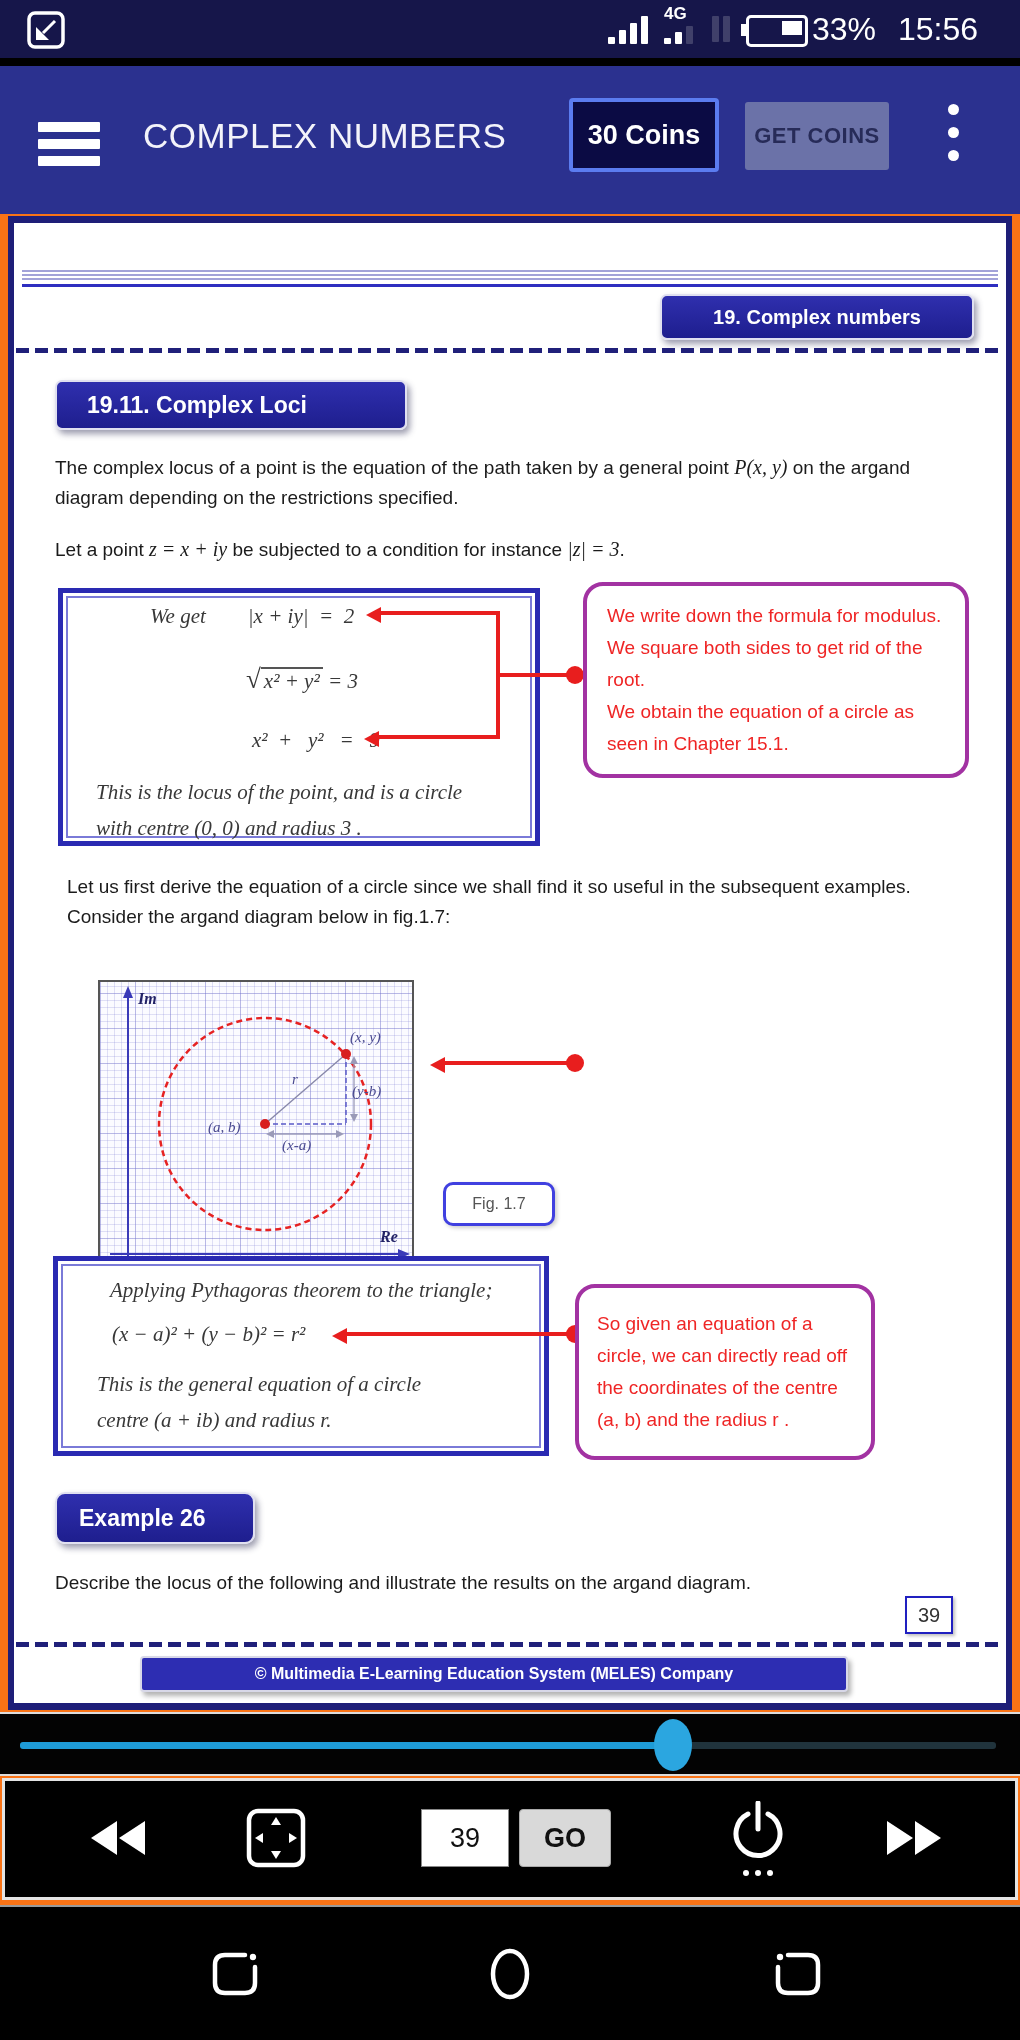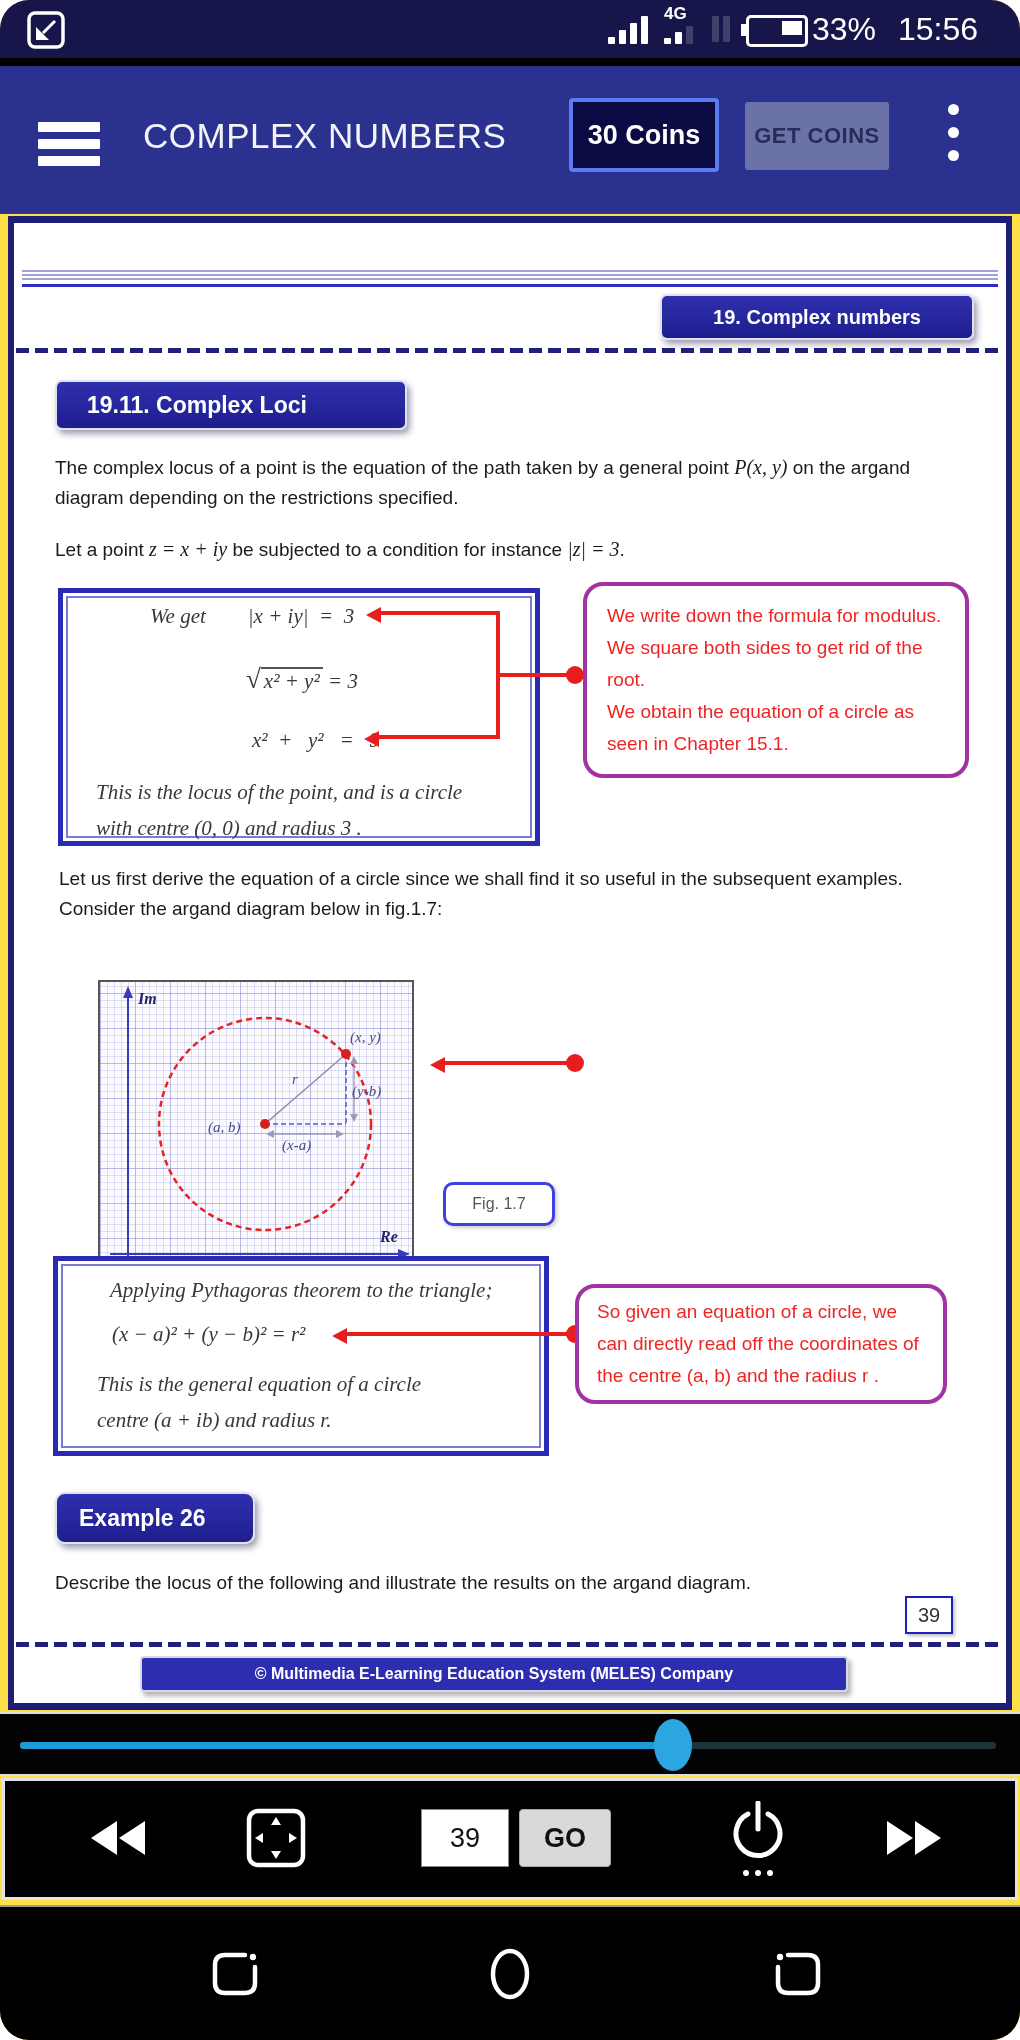--- a/index.html
+++ b/index.html
@@ -1,17 +1,17 @@
 <!DOCTYPE html>
 <html><head>
 <meta charset="utf-8">
 <style>
   html,body{margin:0;padding:0;}
-  .page{position:relative;width:1020px;height:2040px;background:#fde047;overflow:hidden;
-        font-family:"Liberation Sans",sans-serif;border-radius:29px;}
+  .page{position:relative;width:1020px;height:2040px;background:#f97316;overflow:hidden;
+        font-family:"Liberation Sans",sans-serif;}
   .abs{position:absolute;}
 
   
   .status-bar{position:absolute;left:0;top:0;width:1020px;height:58px;background:#16164a;color:#fff;}
   .status-gap{position:absolute;left:0;top:58px;width:1020px;height:8px;background:#000;}
   .sb-text{position:absolute;font-size:32px;color:#fff;}
   .sig-bars{position:absolute;display:flex;align-items:flex-end;gap:4px;}
   .sig-bars div{width:7px;background:#fff;border-radius:1px;}
   .faint{opacity:.18;}
   .battery{position:absolute;left:746px;top:15px;width:56px;height:26px;border:3px solid #fff;border-radius:5px;}
@@ -172,41 +172,41 @@
   <div class="badge chapter-badge abs">19. Complex numbers</div>
   <div class="dashedline" style="left:16px;top:348px;width:988px"></div>
 
   <div class="badge section-badge abs">19.11. Complex Loci</div>
 
   <p class="para" style="left:55px;top:452px;width:912px;margin:0"><span>The complex locus of a point is the equation of the path taken by a general point </span><span class="m">P(x, y)</span><span> on the argand diagram depending on the restrictions specified.</span></p>
 
   <p class="para" style="left:55px;top:534px;width:912px;margin:0"><span>Let a point  </span><span class="m">z = x + iy</span><span>  be subjected to a condition for instance  </span><span class="m">|z| = 3</span><span>.</span></p>
 
   <div class="mathbox" style="left:58px;top:588px;width:482px;height:258px"></div>
-  <div class="math" style="left:150px;top:604px"><span>We get</span><span style="margin-left:42px">|x + iy|  =  3</span></div>
+  <div class="math" style="left:150px;top:604px"><span>We get</span><span style="margin-left:42px">|x + iy|  =  2</span></div>
   <div class="math" style="left:246px;top:664px"><span class="radical-sign">√</span><span class="radicand">x² + y²</span><span> = 3</span></div>
   <div class="math" style="left:252px;top:728px">x²  +   y²   =   9</div>
   <div class="math" style="left:96px;top:780px">This is the locus of the point, and is a circle</div>
   <div class="math" style="left:96px;top:816px">with centre (0, 0) and radius 3 .</div>
 
   <div class="rarrow-left" style="left:366px;top:607px"></div>
   <div class="rline" style="left:380px;top:611px;width:120px;height:4px"></div>
   <div class="rarrow-left" style="left:364px;top:731px"></div>
   <div class="rline" style="left:378px;top:735px;width:122px;height:4px"></div>
   <div class="rline" style="left:496px;top:611px;width:4px;height:128px"></div>
   <div class="rline" style="left:500px;top:673px;width:74px;height:4px"></div>
   <div class="rdot" style="left:566px;top:666px"></div>
 
   <div class="ann" style="left:583px;top:582px;width:386px">
     <div>We write down the formula for modulus.</div>
     <div>We square both sides to get rid of the root.</div>
     <div>We obtain the equation of a circle as seen in Chapter 15.1.</div>
   </div>
 
-  <p class="para" style="left:55px;top:860px;width:918px;margin:4px">Let us first derive the equation of a circle since we shall find it so useful in the subsequent examples. Consider the argand diagram below in fig.1.7:</p>
+  <p class="para" style="left:55px;top:860px;width:918px;margin:12px">Let us first derive the equation of a circle since we shall find it so useful in the subsequent examples. Consider the argand diagram below in fig.1.7:</p>
 
   <div class="diagram">
     <svg width="312" height="292" viewBox="0 0 312 292">
       <line x1="28" y1="278" x2="28" y2="12" stroke="#3a3ab8" stroke-width="2"></line>
       <polygon points="23,16 33,16 28,4" fill="#3a3ab8"></polygon>
       <line x1="10" y1="272" x2="298" y2="272" stroke="#3a3ab8" stroke-width="2"></line>
       <polygon points="298,267 298,277 310,272" fill="#3a3ab8"></polygon>
       <text class="axlabel" x="38" y="22">Im</text>
       <text class="axlabel" x="280" y="260">Re</text>
       <circle cx="165" cy="142" r="106" fill="none" stroke="#e62222" stroke-width="2.5" stroke-dasharray="6 4"></circle>
@@ -239,21 +239,21 @@
   <div class="mathbox" style="left:53px;top:1256px;width:496px;height:200px"></div>
   <div class="math" style="left:110px;top:1278px">Applying Pythagoras theorem to the triangle;</div>
   <div class="math" style="left:112px;top:1322px">(x − a)² + (y − b)² = r²</div>
   <div class="math" style="left:97px;top:1372px">This is the general equation of a circle</div>
   <div class="math" style="left:97px;top:1408px">centre (a + ib) and radius r.</div>
 
   <div class="rarrow-left" style="left:332px;top:1328px"></div>
   <div class="rline" style="left:346px;top:1332px;width:228px;height:4px"></div>
   <div class="rdot" style="left:566px;top:1325px"></div>
 
-  <div class="ann" style="left:575px;top:1284px;width:372px;padding:8px 18px">
+  <div class="ann" style="left:575px;top:1284px;width:300px;padding:20px 18px">
     <div>So given an equation of a circle, we can directly read off the coordinates of the centre (a, b) and the radius r .</div>
   </div>
 
   <div class="badge example-badge abs">Example 26</div>
 
   <p class="para" style="left:55px;top:1568px;width:918px;margin:0">Describe the locus of the following and illustrate the results on the argand diagram.</p>
 
   <div class="pagenum">39</div>
   <div class="dashedline" style="left:16px;top:1642px;width:988px"></div>
   <div class="footer-bar">© Multimedia E-Learning Education System (MELES) Company</div>

